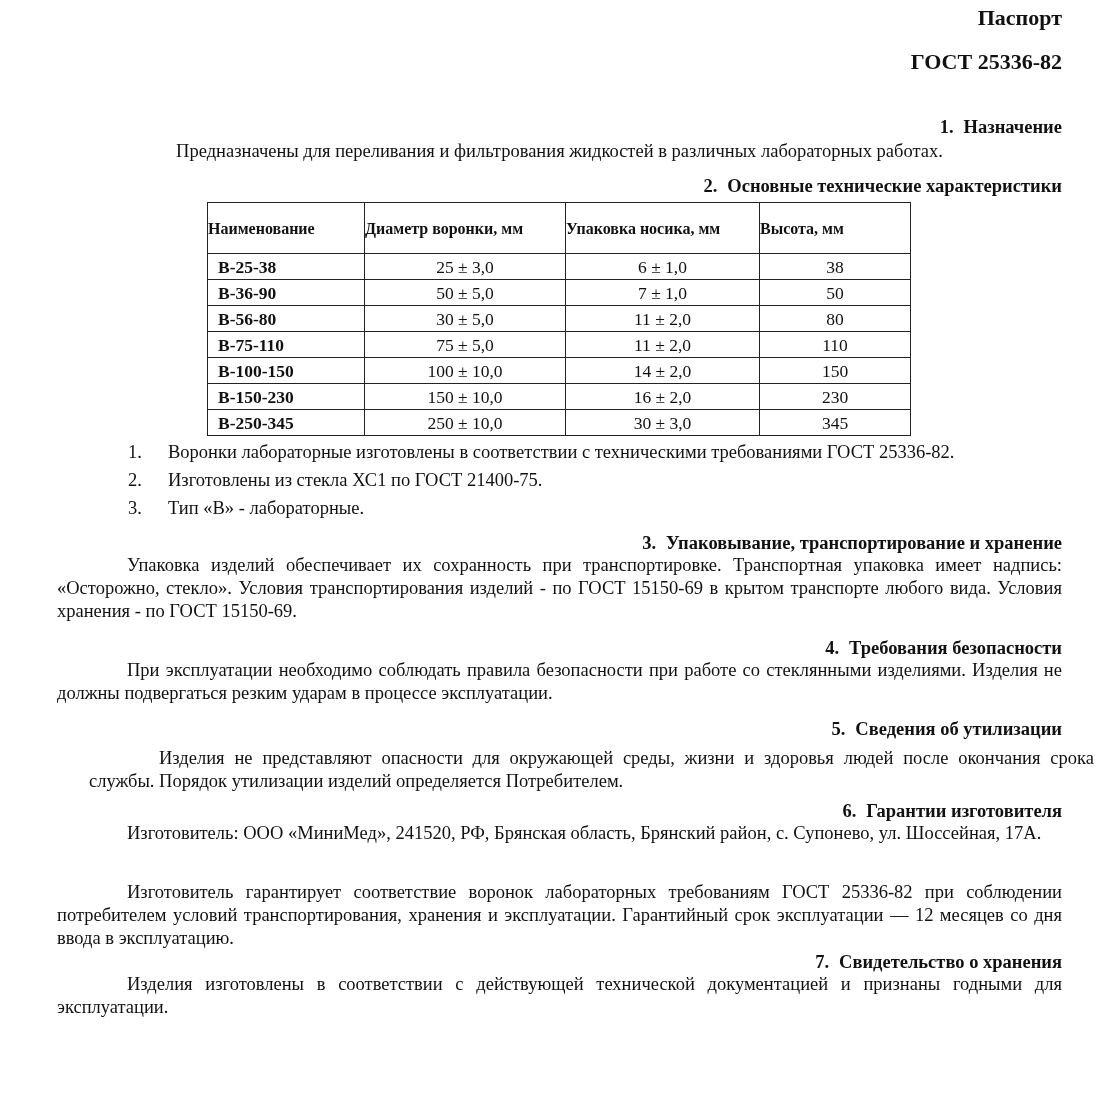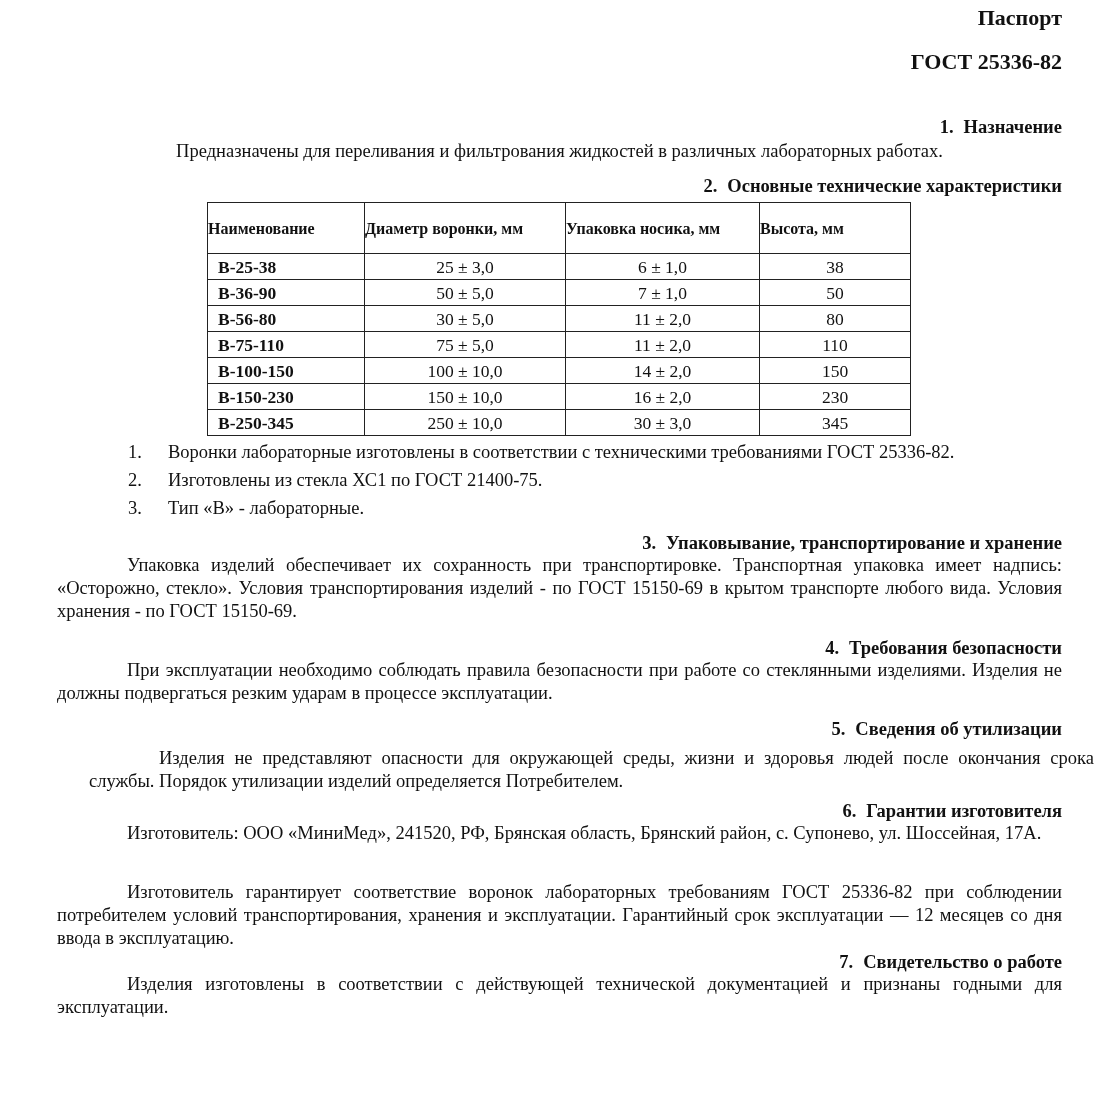--- a/index.html
+++ b/index.html
@@ -130,17 +130,17 @@
   </div>
   <div class="abs p indent" style="top:747px;margin-left:32px;">Изделия не представляют опасности для окружающей среды, жизни и здоровья людей после окончания срока службы. Порядок утилизации изделий определяется Потребителем.</div>
 
   <div class="abs h" style="top:800px;">
     <span class="num">6.</span><span>Гарантии изготовителя</span>
   </div>
   <div class="abs p indent" style="top:822px;">Изготовитель: ООО «МиниМед», 241520, РФ, Брянская область, Брянский район, с. Супонево, ул. Шоссейная, 17А.</div>
   <div class="abs p indent" style="top:869px;margin-top:12px;">Изготовитель гарантирует соответствие воронок лабораторных требованиям ГОСТ 25336-82 при соблюдении потребителем условий транспортирования, хранения и эксплуатации. Гарантийный срок эксплуатации — 12 месяцев со дня ввода в эксплуатацию.</div>
 
   <div class="abs h" style="top:951px;">
-    <span class="num">7.</span><span>Свидетельство о работе</span>
+    <span class="num">7.</span><span>Свидетельство о хранения</span>
   </div>
   <div class="abs p indent" style="top:973px;">Изделия изготовлены в соответствии с действующей технической документацией и признаны годными для эксплуатации.</div>
 
 </div>
 
 </body></html>

